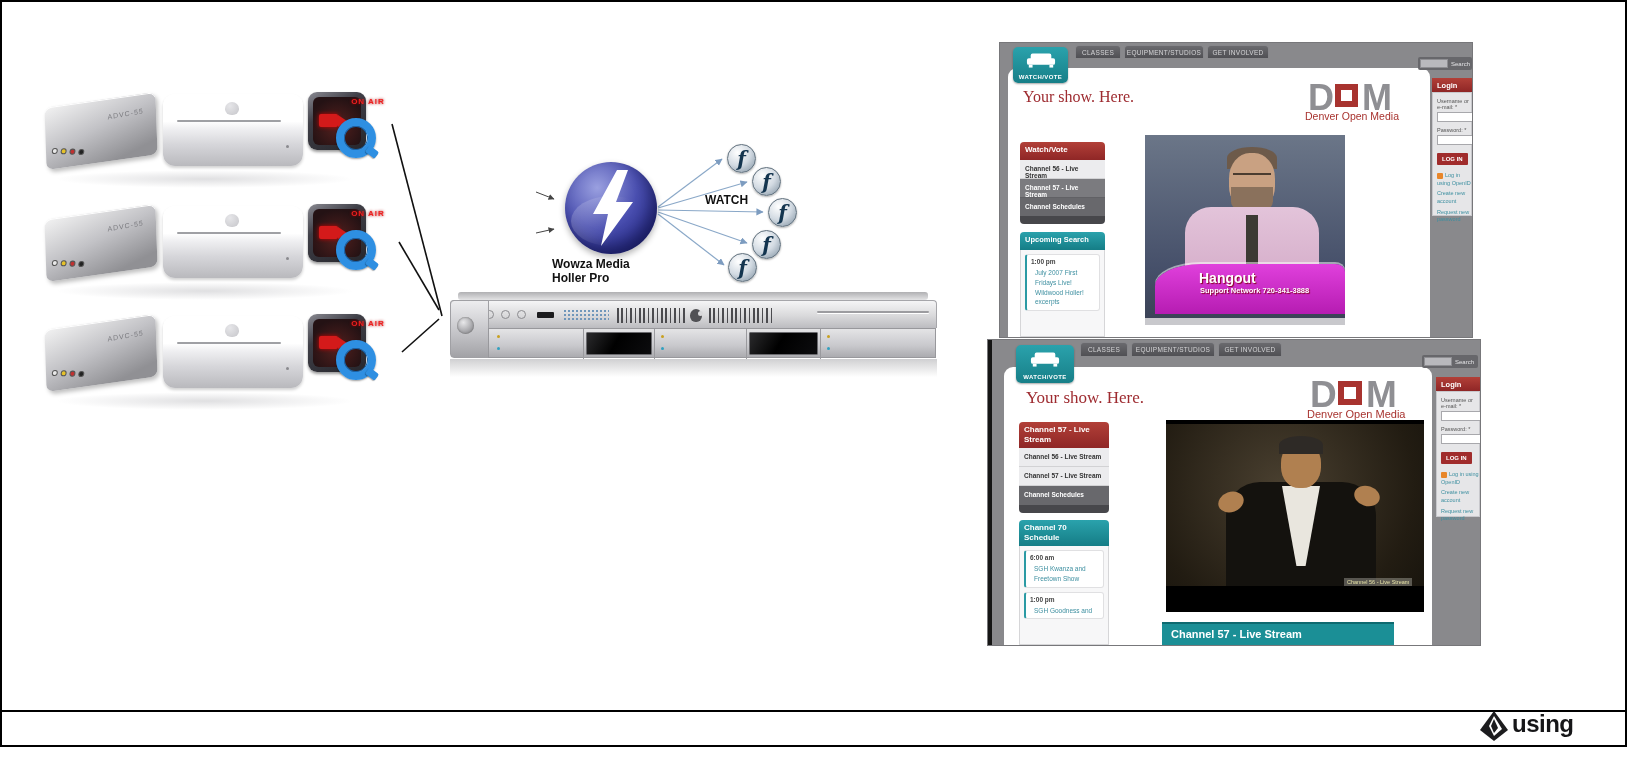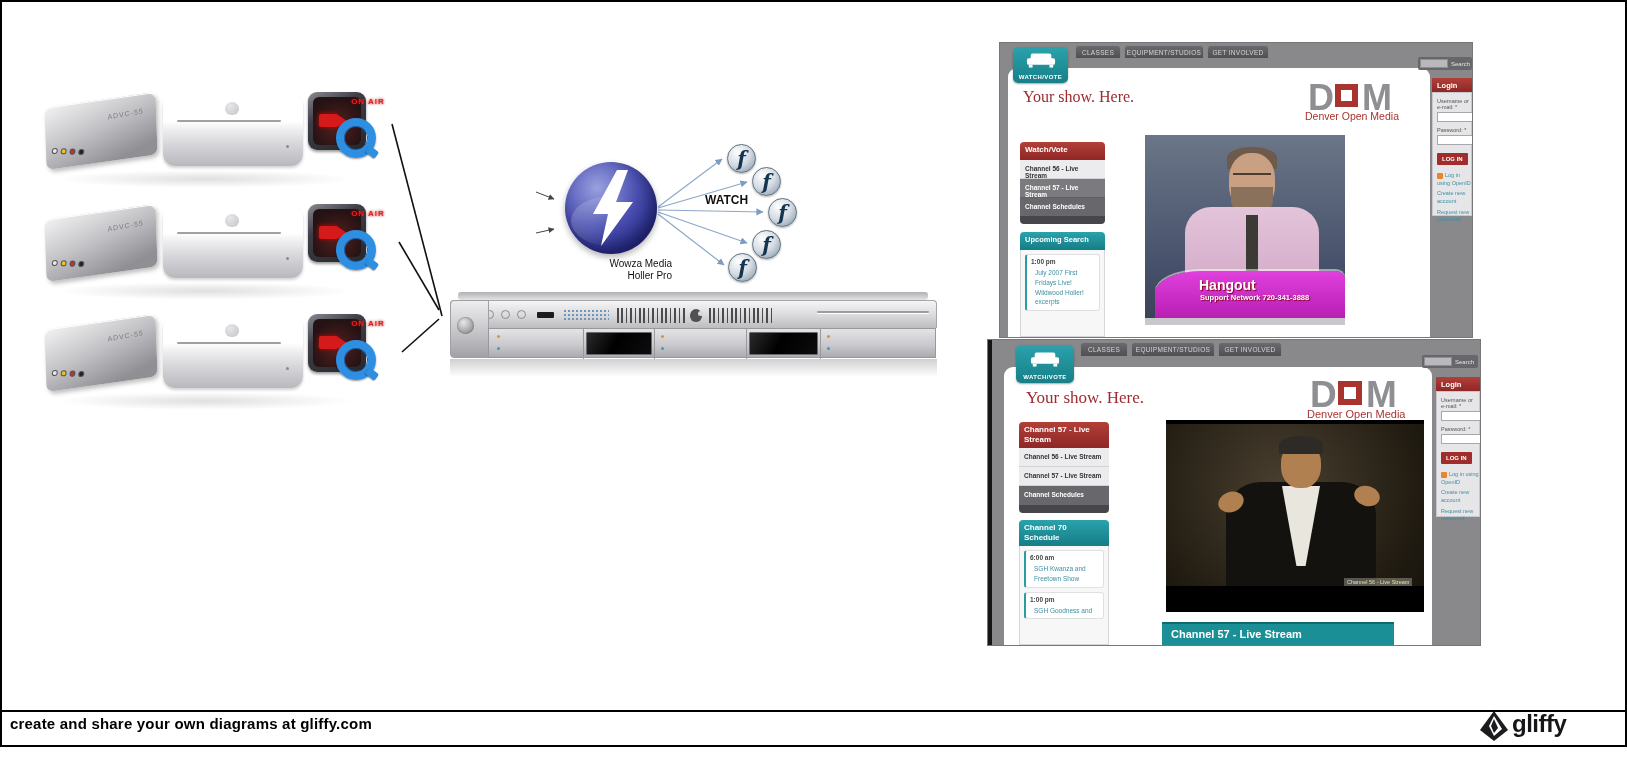--- a/index.html
+++ b/index.html
@@ -47,21 +47,21 @@
              border:8px solid #2e8fe2; box-shadow:inset 0 0 0 1px #1565b0, 0 1px 2px rgba(0,0,0,.4); }
   .qt-tail { position:absolute; left:58px; top:56px; width:12px; height:8px; background:#2e8fe2; border-radius:2px;
              transform:rotate(38deg); box-shadow:0 1px 1px rgba(0,0,0,.3); }
 
   
   .wowza-sphere { left:565px; top:162px; width:92px; height:92px; border-radius:50%;
                   background:radial-gradient(circle at 35% 28%, #9aa0e0, #4a4fb0 45%, #2b2f8e 75%, #1e2170);
                   box-shadow:0 3px 6px rgba(0,0,0,.3), inset -6px -8px 14px rgba(0,0,20,.35); }
   .wowza-w { position:absolute; left:6px; top:34px; width:80px; height:50px; border-radius:50%;
              background:linear-gradient(115deg, rgba(255,255,255,.22), rgba(255,255,255,0) 60%); }
-  .wowza-label { left:552px; top:258px; width:120px; text-align:right; font-size:10px; font-weight:normal; color:#111; line-height:1.15; }
+  .wowza-label { left:552px; top:258px; width:120px; text-align:left; font-size:12px; font-weight:bold; color:#111; line-height:1.15; }
   .rtmp-label { left:705px; top:193px; font-size:12px; font-weight:bold; color:#111; }
   .flash-icon { width:29px; height:29px; border-radius:50%;
                 background:radial-gradient(circle at 35% 28%, #ffffff, #d2dae2 50%, #8e9eac 90%);
                 border:1px solid #5f6f7c; box-shadow:0 1px 2px rgba(0,0,0,.3);
                 display:flex; align-items:center; justify-content:center;
                 font-family:"DejaVu Serif", serif; font-style:italic; font-weight:bold; font-size:20px; color:#14354f; }
 
   
   .xserve { left:450px; top:292px; width:487px; height:86px; }
   .xs-top { position:absolute; left:8px; top:0; width:470px; height:8px; border-radius:3px;
@@ -338,21 +338,21 @@
       </div>
     </div>
 
     <div class="vid1" style="left:145px;top:92px;width:200px;height:190px;">
       <div class="v1-hair"></div>
       <div class="v1-head"></div>
       <div class="v1-glasses"></div>
       <div class="v1-beard"></div>
       <div class="v1-shirt"></div>
       <div class="v1-tie"></div>
-      <div class="v1-banner" style="left:10px;top:136px;width:190px;height:50px;">
+      <div class="v1-banner" style="left:10px;top:129px;width:190px;height:50px;">
         <div class="v1-banner-title">Hangout</div>
         <div class="v1-banner-sub">Support Network 720-341-3888</div>
       </div>
       <div style="position:absolute;left:0;top:183px;width:200px;height:7px;background:#c8c8cc;"></div>
     </div>
 
     <div class="search-box" style="left:418px;top:14px;width:54px;height:13px;">
       <span class="search-input"></span>
       <span class="search-lbl">Search</span>
     </div>
@@ -434,21 +434,20 @@
       <div class="login-field-lbl">Password: *</div>
       <div class="login-input"></div>
       <span class="login-btn">LOG IN</span>
       <div class="login-link"><span class="openid-ico"></span><span>Log in using OpenID</span></div>
       <div class="login-link">Create new account</div>
       <div class="login-link">Request new password</div>
     </div>
   </div>
 
   <div class="abs footer-line"></div>
-  <div class="abs footer-text">create and share your own diagrams at gliffy.com</div>
   <svg class="abs" style="left:1477px;top:709px;" width="34" height="34" viewBox="0 0 34 34">
     <polygon points="17,2 31,21 17,32 3,21" fill="#1c1c1e"></polygon>
     <polygon points="17,7 25,20 17,27 12,17" fill="#fff"></polygon>
     <polygon points="17,10 21,19 17,24 14,17" fill="#1c1c1e"></polygon>
   </svg>
-  <div class="abs gliffy-word">gliffy</div>
+  <div class="abs gliffy-word">using</div>
   <div class="abs frame"></div>
 </div>
 
 </body></html>

